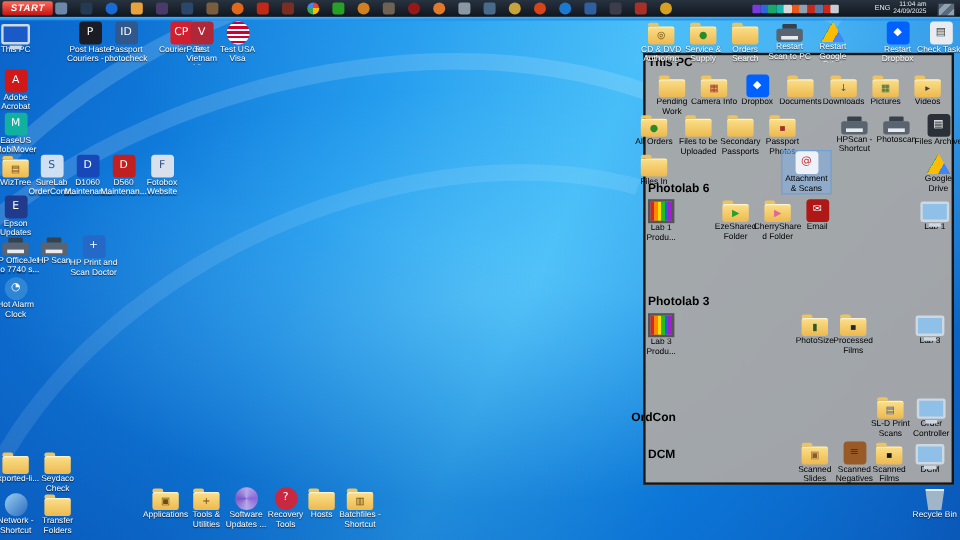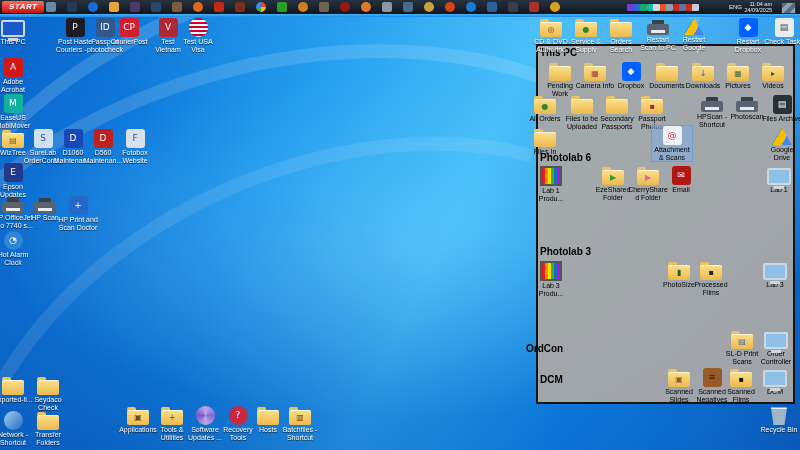--- a/index.html
+++ b/index.html
@@ -107,21 +107,21 @@
         <span class="gl">P</span>
       </span>
       <span class="lbl">Post Haste Couriers - ...</span>
     </div>
     <div class="dicon" style="left: 85px; top: 18px;">
       <span class="ig k-square" style="background: rgb(48, 88, 140);">
         <span class="gl">ID</span>
       </span>
       <span class="lbl">Passport photocheck</span>
     </div>
-    <div class="dicon" style="left: 109px; top: 18px;">
+    <div class="dicon" style="left: 131px; top: 18px;">
       <span class="ig k-square" style="background: rgb(208, 32, 48);">
         <span class="gl">CP</span>
       </span>
       <span class="lbl">CourierPost</span>
     </div>
     <div class="dicon" style="left: 148px; top: 18px;">
       <span class="ig k-square" style="background: rgb(176, 40, 56);">
         <span class="gl">V</span>
       </span>
       <span class="lbl">Test Vietnam Visa</span>

